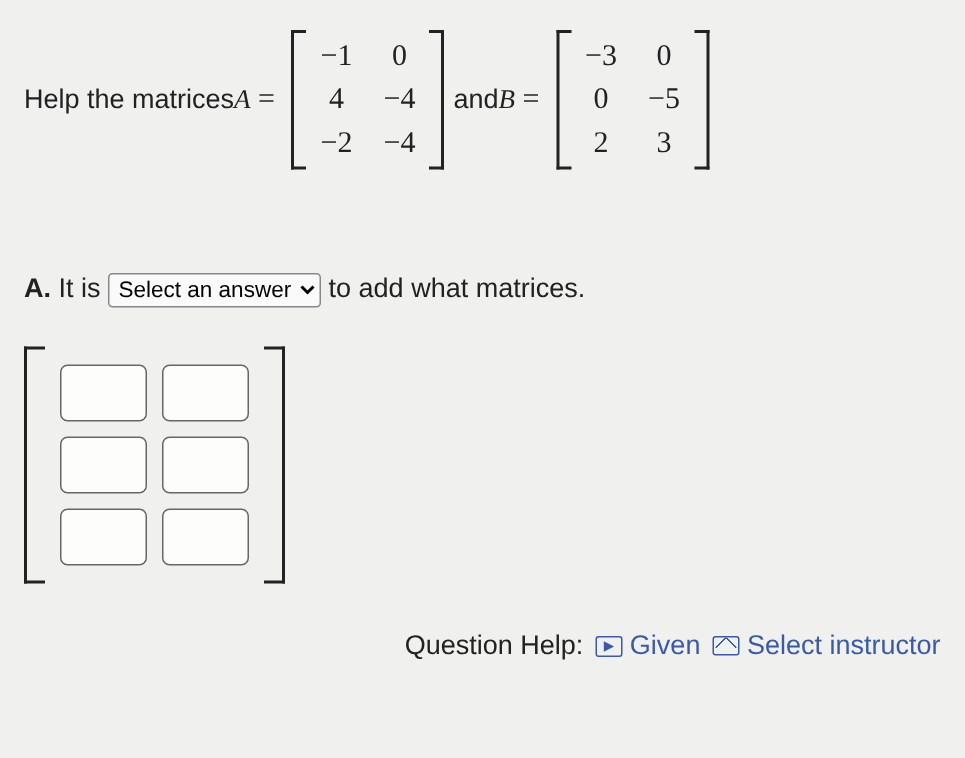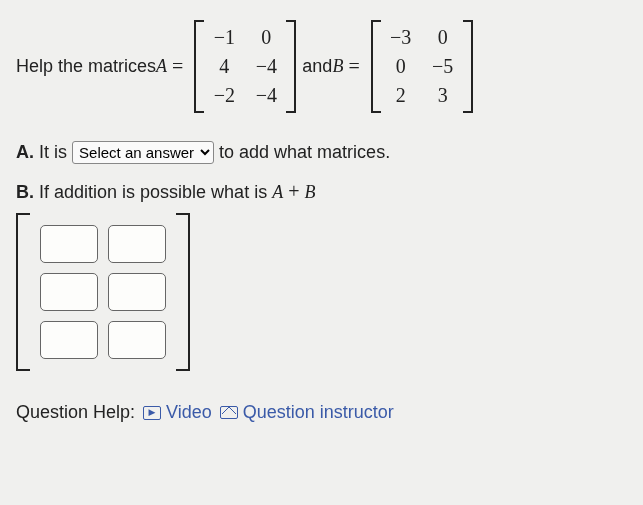--- a/index.html
+++ b/index.html
@@ -39,20 +39,21 @@
     }
     .mgrid span { text-align: center; min-width: 28px; }
     .partA, .partB { margin: 16px 0; font-size: 18px; }
     select.answer-select {
       font-size: 15px;
       background: #fafafa;
       border: 1px solid #888;
       border-radius: 3px;
       padding: 1px 2px;
       font-family: inherit;
+      margin-top: 41px;
     }
     .answer-matrix {
       display: inline-flex;
       align-items: stretch;
       margin-top: 10px;
     }
     .answer-matrix .bracket-left,
     .answer-matrix .bracket-right { width: 14px; }
     .ans-grid {
       display: grid;
@@ -68,20 +69,21 @@
       background: #fdfdfb;
       font-size: 16px;
       text-align: center;
     }
     .help-row {
       margin-top: 26px;
       font-size: 18px;
       display: flex;
       align-items: center;
       gap: 8px;
+      justify-content: flex-end;
     }
     .help-link {
       color: #3a5aa8;
       cursor: pointer;
       display: inline-flex;
       align-items: center;
       gap: 5px;
     }
     .icon-box {
       display: inline-flex;
@@ -157,44 +159,37 @@
 <div class="partA">
   <span class="bold">A.</span>
   <span> It is </span>
   <select class="answer-select">
     <option>Select an answer</option>
   </select>
   <span> to add what matrices.</span>
 </div>
 
 <div class="partB">
-  <div>
-    <span class="bold">B.</span>
-    <span> If addition is possible what is </span>
-    <span class="mathvar">A</span>
-    <span class="eq" style="margin:0;"> + </span>
-    <span class="mathvar">B</span>
-  </div>
   <div class="answer-matrix">
     <span class="bracket-left"></span>
     <div class="ans-grid" id="ansGrid">
         <input class="ans-cell" style="">
         <input class="ans-cell" style="">
         <input class="ans-cell" style="">
         <input class="ans-cell" style="">
         <input class="ans-cell" style="">
         <input class="ans-cell" style="">
       </div>
     <span class="bracket-right"></span>
   </div>
 </div>
 
 <div class="help-row">
   <span>Question Help:</span>
   <span class="help-link">
     <span class="icon-box">▶</span>
-    <span>Video</span>
+    <span>Given</span>
   </span>
   <span class="help-link">
     <span class="icon-envelope"></span>
-    <span>Question instructor</span>
+    <span>Select instructor</span>
   </span>
 </div>
 
 </body></html>

